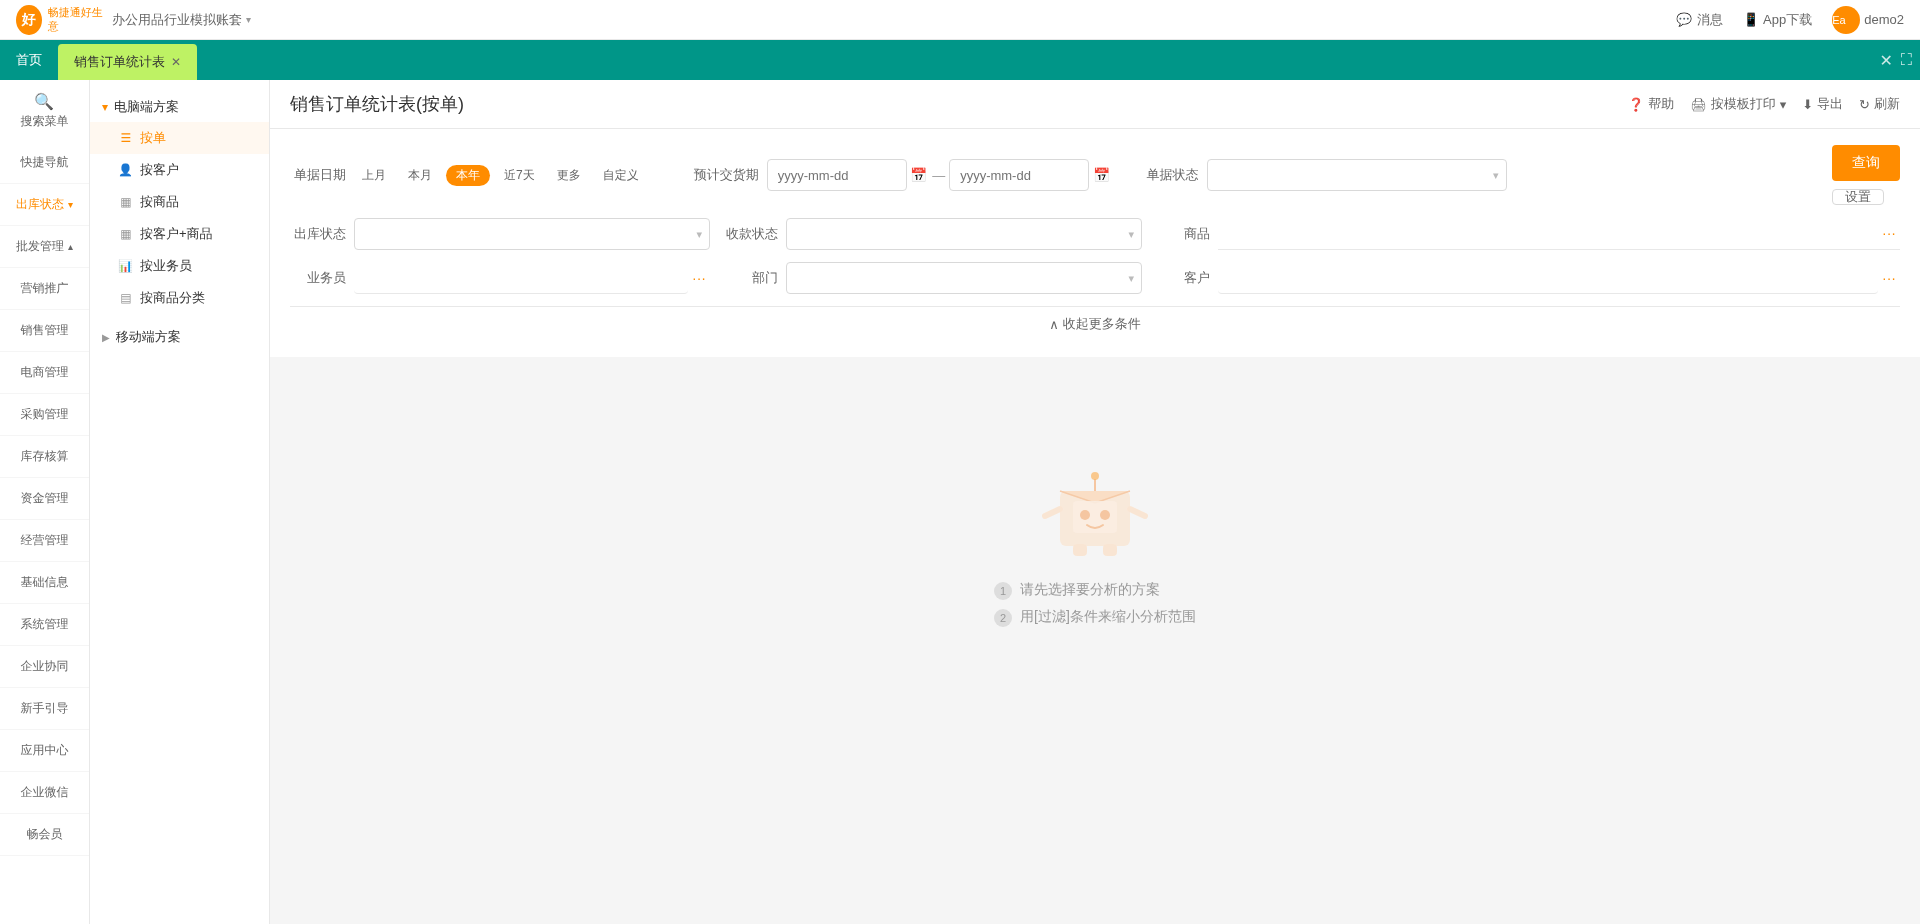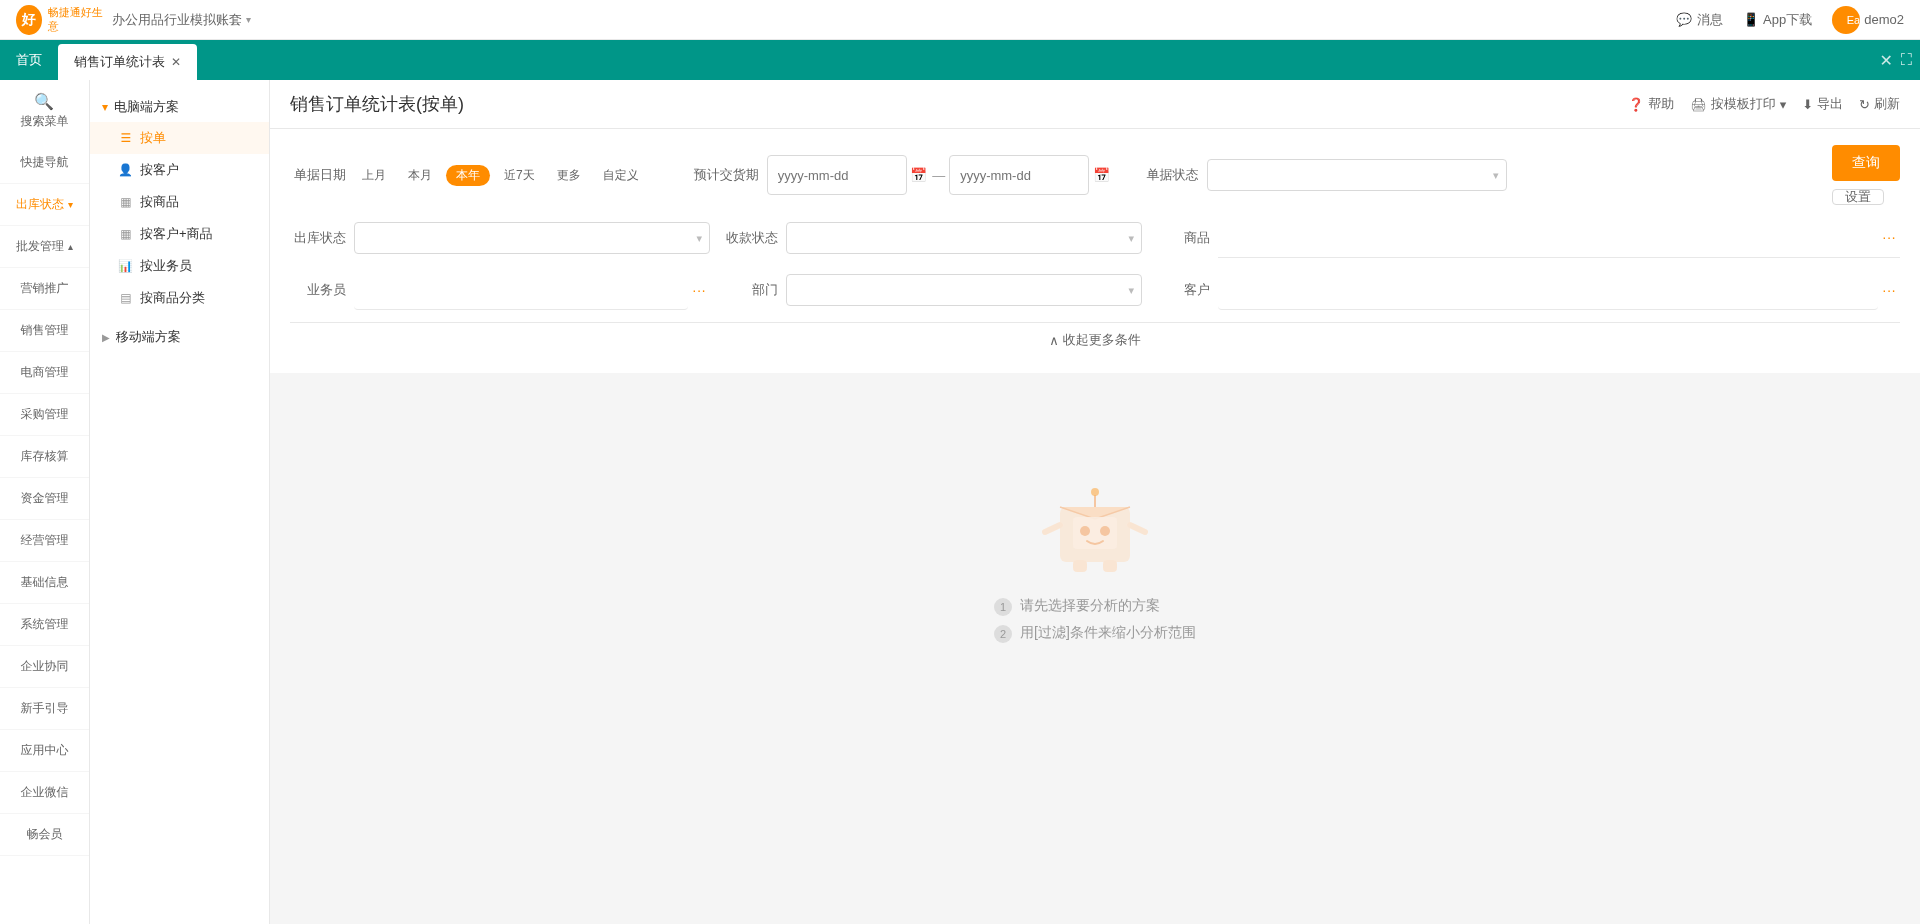--- a/index.html
+++ b/index.html
@@ -8,26 +8,26 @@
     
     .top-bar { height: 40px; background: #fff; display: flex; align-items: center; justify-content: space-between; padding: 0 16px; border-bottom: 1px solid #e8e8e8; position: relative; z-index: 10; }
     .top-bar-left { display: flex; align-items: center; gap: 8px; }
     .logo-area { display: flex; align-items: center; gap: 6px; width: 88px; }
     .logo-circle { width: 30px; height: 30px; background: #ff8c00; border-radius: 50%; display: flex; align-items: center; justify-content: center; color: white; font-size: 14px; font-weight: bold; }
     .logo-text { font-size: 11px; color: #ff8c00; line-height: 1.2; }
     .top-nav-title { font-size: 13px; color: #666; display: flex; align-items: center; gap: 4px; cursor: pointer; }
     .top-nav-chevron { color: #999; font-size: 10px; }
     .top-bar-right { display: flex; align-items: center; gap: 20px; }
     .top-bar-action { display: flex; align-items: center; gap: 4px; color: #666; font-size: 13px; cursor: pointer; }
-    .user-avatar { width: 28px; height: 28px; border-radius: 50%; background: #ff8c00; display: flex; align-items: center; justify-content: flex-end; color: white; font-size: 12px; overflow: hidden; }
+    .user-avatar { width: 28px; height: 28px; border-radius: 50%; background: #ff8c00; display: flex; align-items: center; justify-content: flex-start; color: white; font-size: 12px; overflow: hidden; }
 
     
     .tab-bar { height: 40px; background: #009688; display: flex; align-items: center; padding: 0 0 0 0; position: relative; }
     .tab-item { height: 40px; display: flex; align-items: center; padding: 0 16px; font-size: 13px; cursor: pointer; color: rgba(255,255,255,0.8); gap: 6px; }
-    .tab-item.active { background: #ffffff; color: #333; border-radius: 4px 4px 0 0; margin-top: 4px; height: 36px; }
+    .tab-item.active { background: #bef264; color: #333; border-radius: 4px 4px 0 0; margin-top: 4px; height: 36px; }
     .tab-item.home { color: white; }
     .tab-close { font-size: 12px; color: #666; cursor: pointer; }
     .tab-bar-actions { margin-left: auto; display: flex; align-items: center; padding-right: 8px; gap: 8px; }
     .tab-bar-icon { color: rgba(255,255,255,0.8); font-size: 16px; cursor: pointer; }
 
     
     .main-layout { display: flex; height: calc(924px - 80px); }
 
     
     .sidebar { width: 90px; background: #fff; border-right: 1px solid #e8e8e8; display: flex; flex-direction: column; overflow-y: auto; }
@@ -61,21 +61,21 @@
     .page-action-btn { display: flex; align-items: center; gap: 4px; font-size: 13px; color: #666; cursor: pointer; }
 
     
     .filter-area { background: #fff; padding: 16px 20px; margin-bottom: 4px; }
     .filter-row { display: flex; align-items: center; gap: 12px; margin-bottom: 12px; flex-wrap: wrap; }
     .filter-label { font-size: 13px; color: #666; white-space: nowrap; min-width: 56px; text-align: right; }
     .filter-date-group { display: flex; align-items: center; gap: 6px; }
     .date-btn { padding: 2px 8px; font-size: 12px; color: #666; cursor: pointer; border-radius: 3px; }
     .date-btn.active { background: #ff8c00; color: white; border-radius: 12px; padding: 2px 10px; }
     .date-range-text { font-size: 12px; color: #999; }
-    .filter-input { border: 1px solid #d9d9d9; border-radius: 4px; padding: 5px 10px; font-size: 13px; color: #333; outline: none; height: 40px; }
+    .filter-input { border: 1px solid #d9d9d9; border-radius: 4px; padding: 5px 10px; font-size: 13px; color: #333; outline: none; height: 32px; }
     .filter-input.date-input { width: 140px; color: #bbb; }
     .filter-date-icon { color: #bbb; font-size: 14px; cursor: pointer; }
     .filter-dash { color: #999; }
 
     .filter-ellipsis { color: #ff8c00; font-size: 14px; cursor: pointer; padding: 0 4px; }
 
     .collapse-bar { text-align: center; padding: 8px; background: #fff; border-top: 1px solid #e8e8e8; cursor: pointer; color: #666; font-size: 13px; display: flex; align-items: center; justify-content: center; gap: 4px; }
 
     
     .query-btn { background: #ff8c00; color: white; border: none; border-radius: 4px; padding: 8px 20px; font-size: 14px; cursor: pointer; height: 36px; display: flex; align-items: center; justify-content: center; white-space: nowrap; }

